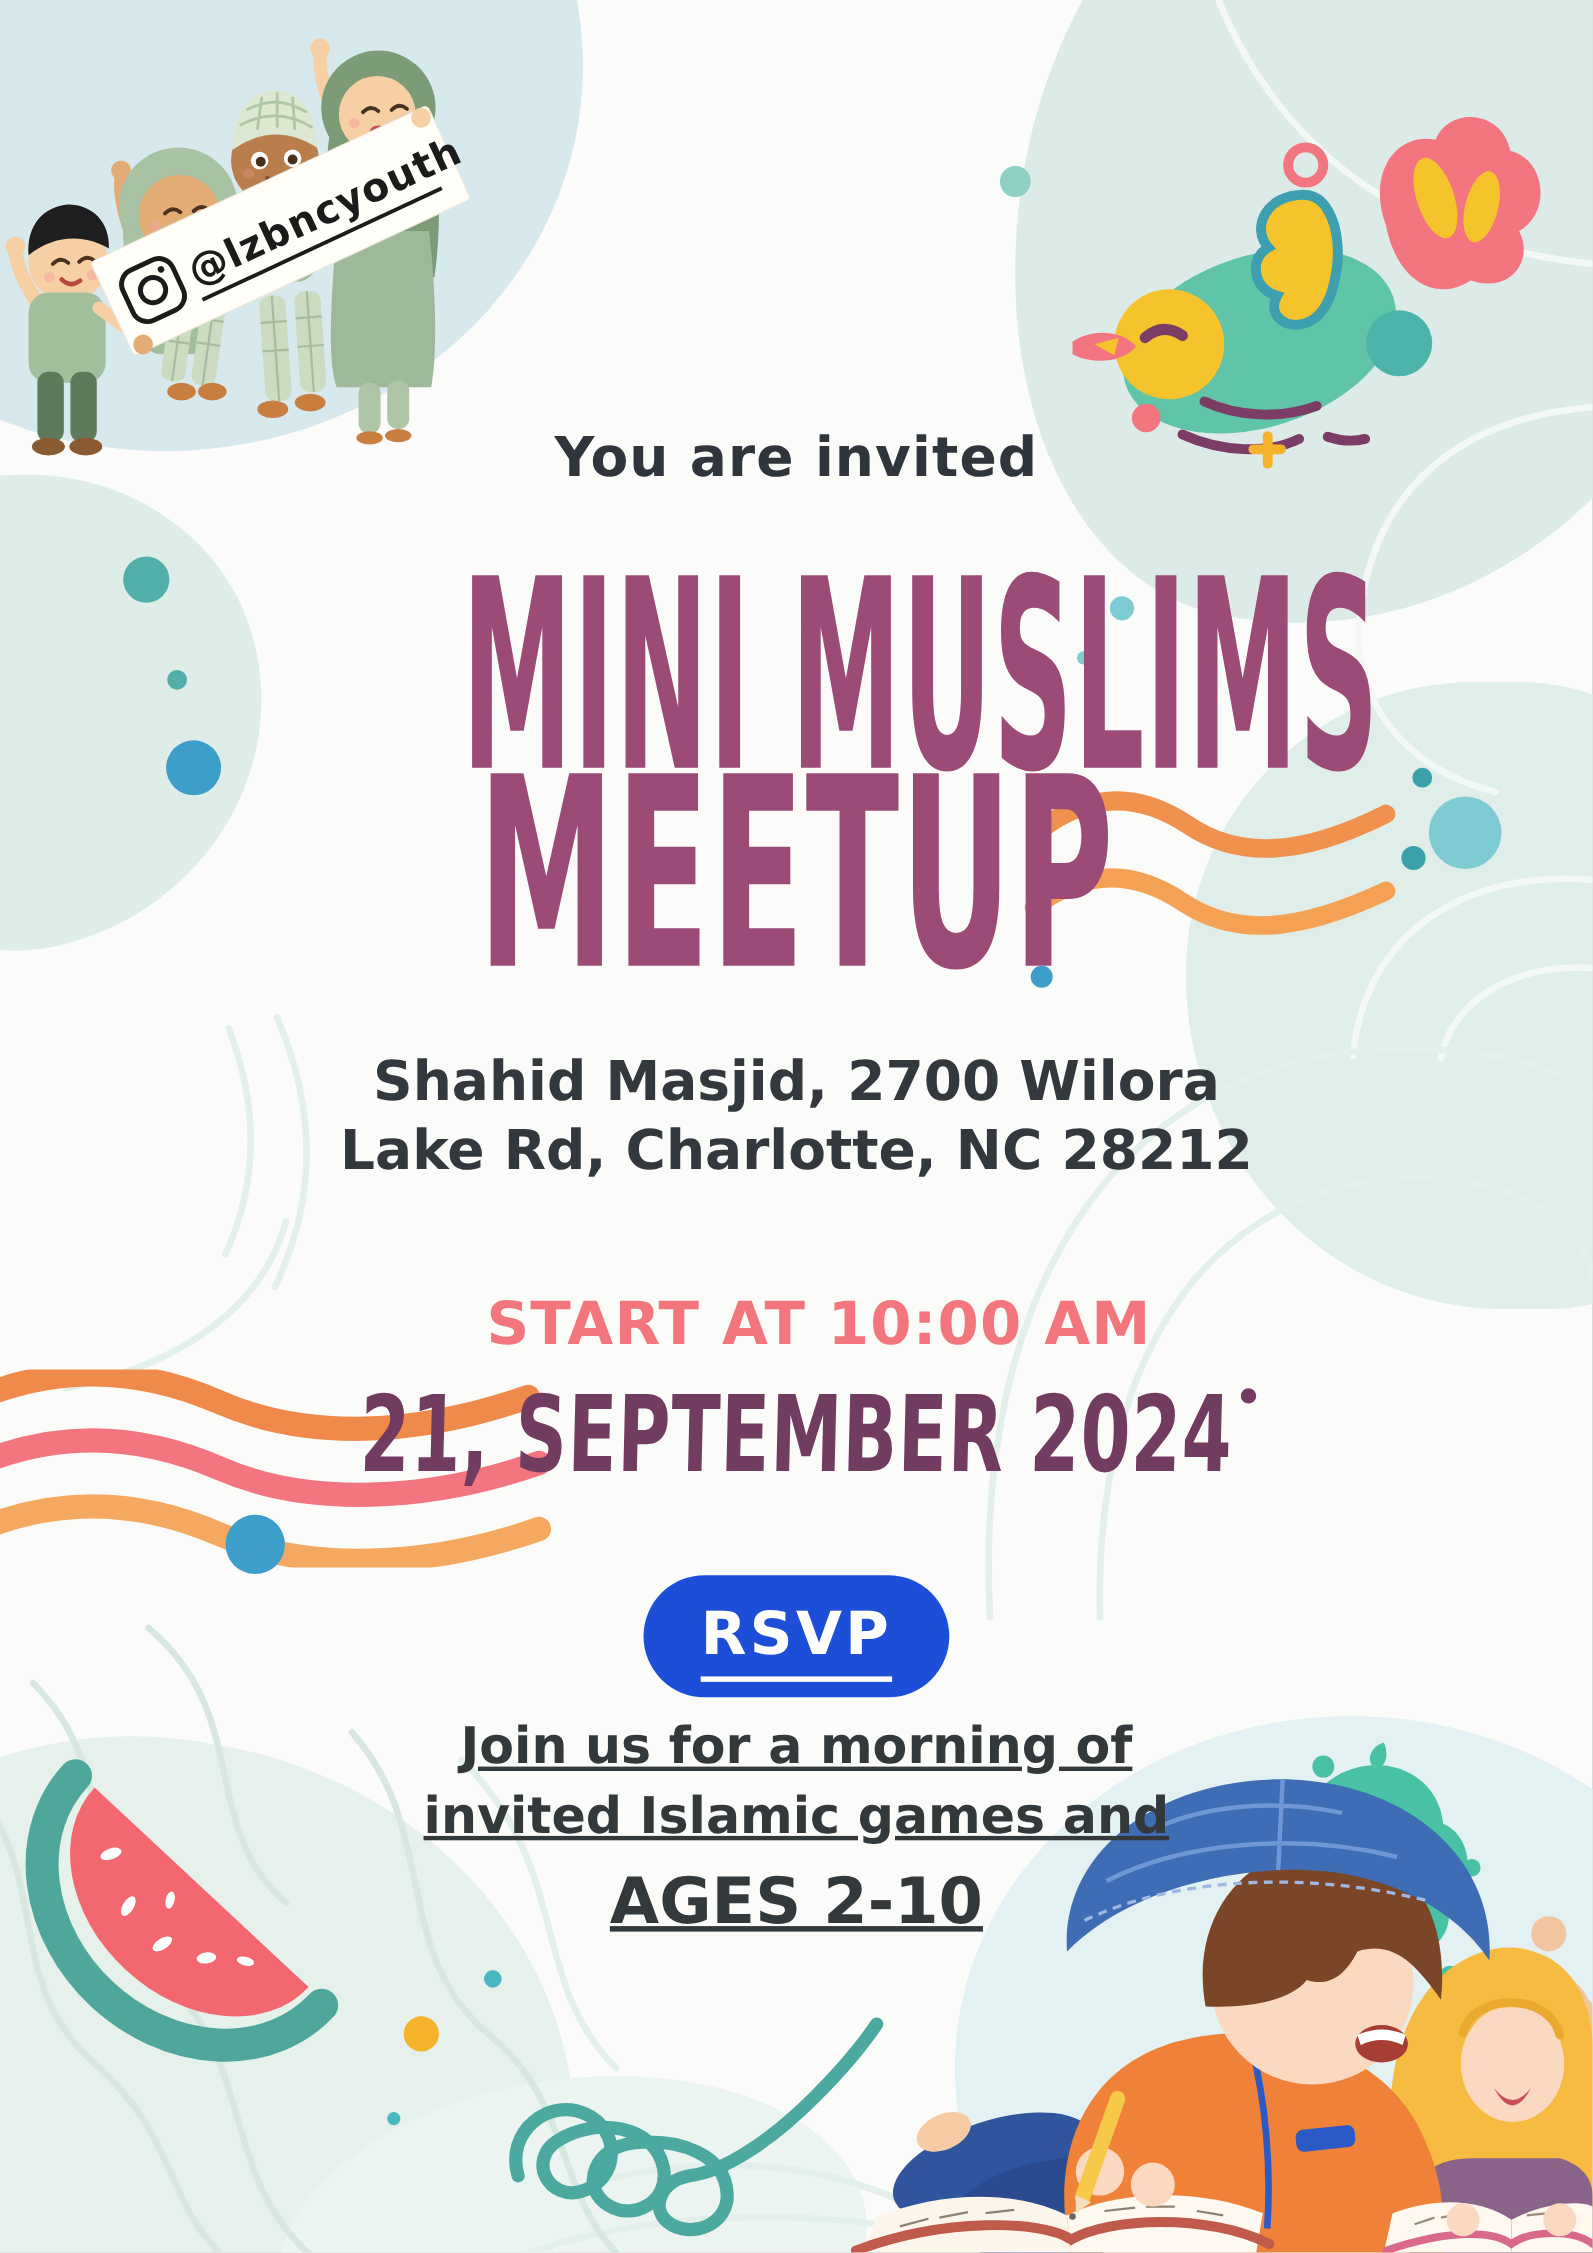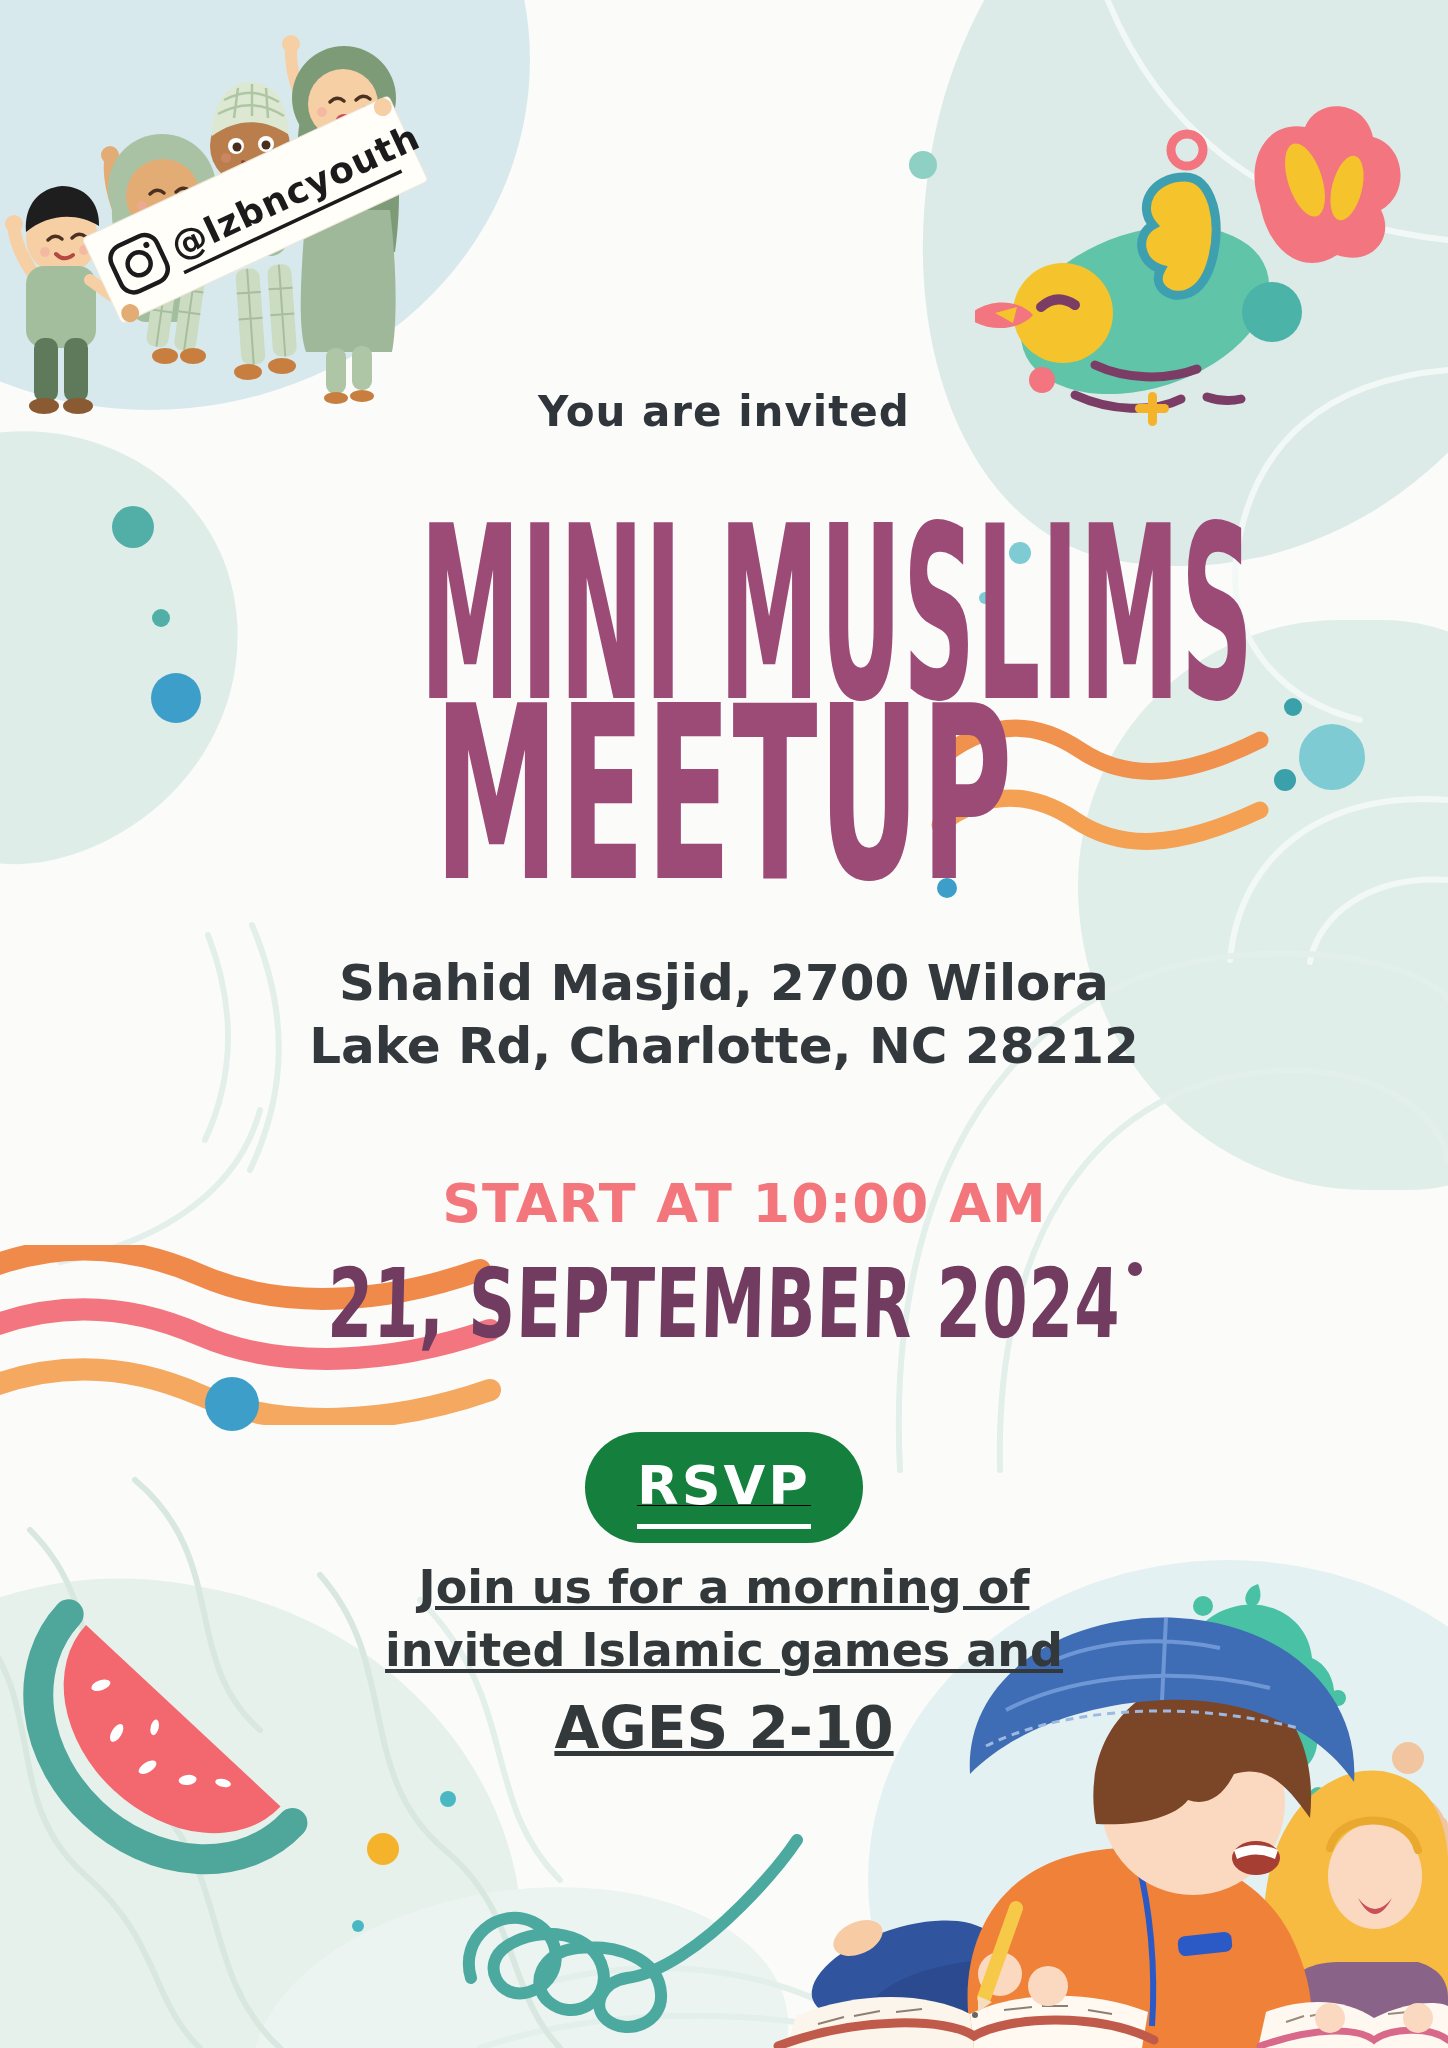--- a/index.html
+++ b/index.html
@@ -14,29 +14,29 @@
   .blob-topright{right:-120px;top:-180px;width:640px;height:760px;background:#DCEBE7;border-radius:45% 55% 60% 40% / 50% 45% 55% 50%;transform:rotate(12deg);}
   .blob-leftmid{left:-190px;top:430px;width:430px;height:430px;background:#DFEDE9;border-radius:48% 52% 55% 45% / 50% 48% 52% 50%;transform:rotate(-15deg);}
   .blob-rightmid{right:-170px;top:620px;width:540px;height:570px;background:#E0EEE9;border-radius:50% 45% 40% 55% / 48% 52% 45% 55%;}
   .blob-bottomleft{left:-260px;top:1580px;width:780px;height:740px;background:#E7F1EC;border-radius:50% 50% 45% 55% / 52% 48% 50% 50%;transform:rotate(10deg);}
   .blob-bottomright{right:-140px;top:1560px;width:720px;height:640px;background:#E4F1F2;border-radius:50%;}
   .blob-bottomcenter{left:250px;top:1890px;width:540px;height:320px;background:#EBF4F0;border-radius:50%;transform:rotate(-8deg);}
   
   .dot{position:absolute;border-radius:50%;}
   
   .txt{position:absolute;left:0;right:0;text-align:center;white-space:nowrap;}
-  .kicker{top:387px;font-size:42px;font-weight:bold;color:#2F353B;letter-spacing:1px;}
+  .kicker{top:387px;font-size:50px;font-weight:bold;color:#2F353B;letter-spacing:1px;}
   .title-line{font-weight:bold;color:#9C4B77;font-size:240px;line-height:1;letter-spacing:2px;}
   .title-1{top:495px;transform:scaleX(.42);transform-origin:50% 50%;}
   .title-2{top:675px;transform:scaleX(.52);transform-origin:50% 50%;}
   .venue{top:952px;font-size:50px;font-weight:bold;color:#33383D;line-height:1.26;}
   .time{top:1172px;font-size:54px;font-weight:bold;color:#F2767B;letter-spacing:1px;margin-left:41px;}
   .date{top:1248px;font-size:96px;font-weight:bold;color:#713C60;transform:scaleX(.68) skewX(-2deg);transform-origin:50% 50%;letter-spacing:1px;}
   .rsvp-wrap{top:1432px;}
-  .rsvp-btn{display:inline-block;background:#15803d;border-radius:60px;padding:22px 52px 26px 52px;border:none;cursor:pointer;text-decoration:underline;}
+  .rsvp-btn{display:inline-block;background:#1d4ed8;border-radius:60px;padding:22px 52px 26px 52px;border:none;cursor:pointer;}
   .rsvp-btn span{font-size:54px;font-weight:bold;color:#FFFFFF;letter-spacing:3px;border-bottom:5px solid #FFFFFF;padding-bottom:7px;font-family:"DejaVu Sans","Liberation Sans",sans-serif;}
   .details{top:1556px;font-size:46px;font-weight:bold;color:#33383A;line-height:1.36;text-decoration:underline;}
   .ages{margin-top:8px;font-size:58px;}
   svg{display:block;}
   .plus-bar{position:absolute;background:#F5B32B;border-radius:5px;}
 </style>
 </head>
 <body>
 
 <div id="poster">

